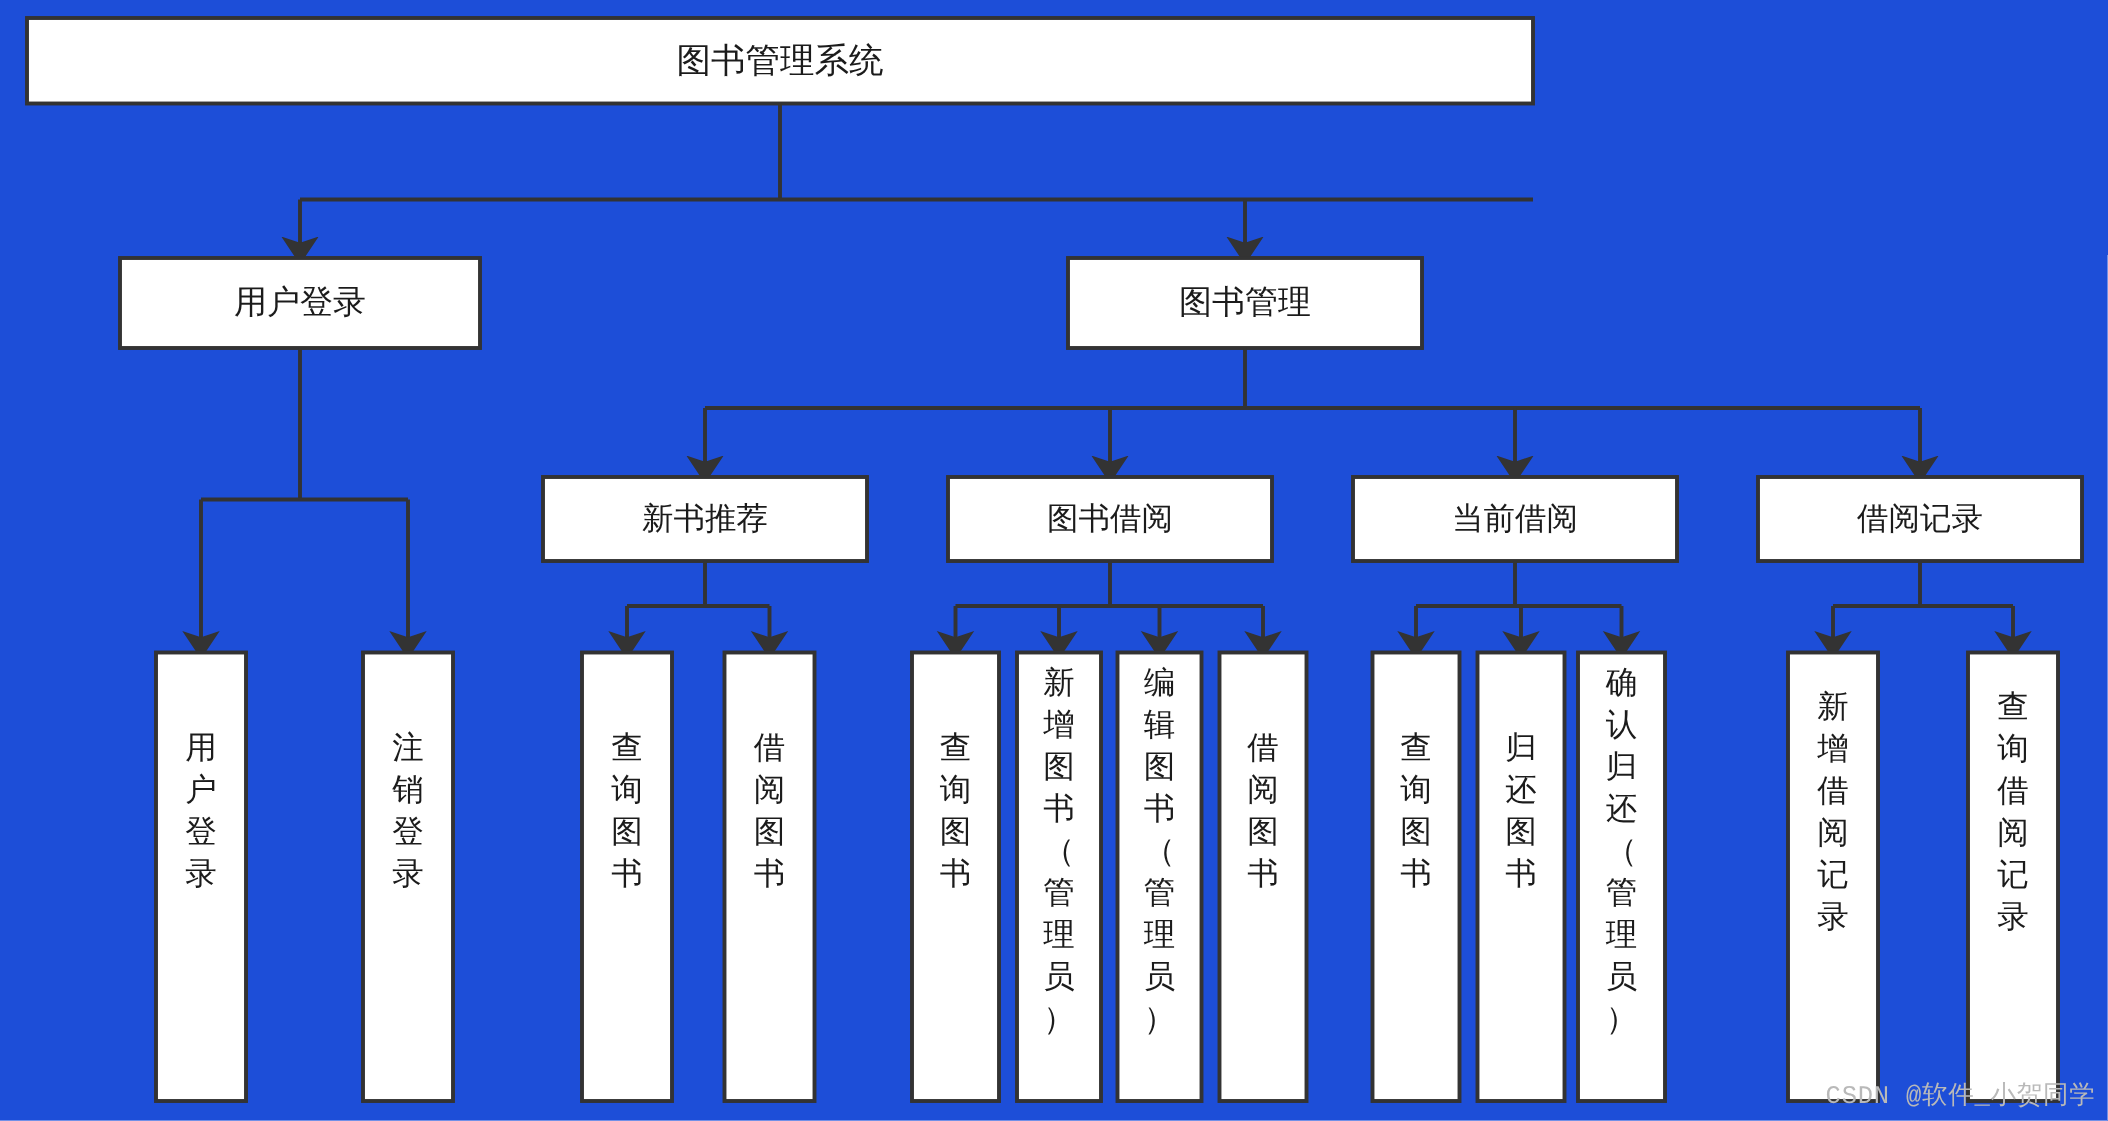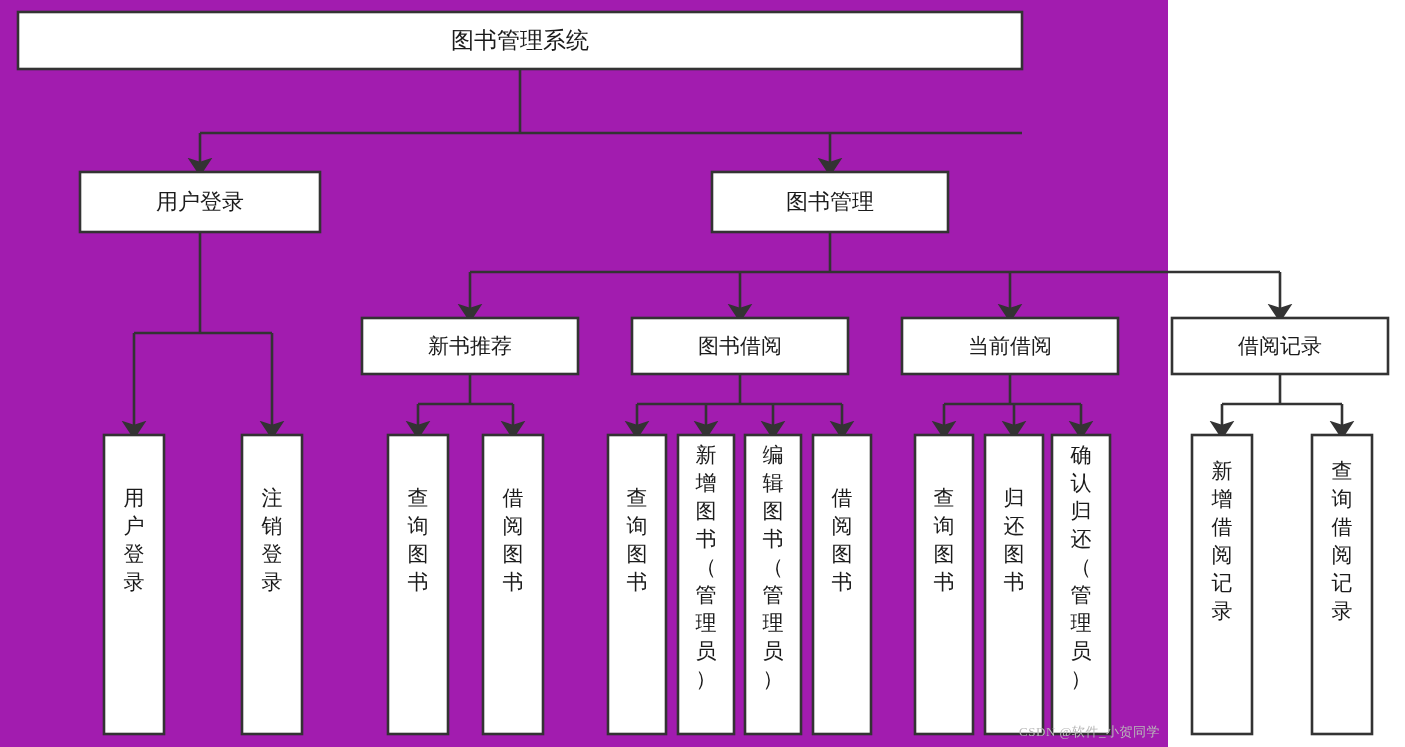--- a/index.html
+++ b/index.html
@@ -10,23 +10,23 @@
   }
   body {
     width: 1405px;
     height: 747px;
     font-family: "Liberation Sans", "DejaVu Sans", sans-serif;
     overflow: hidden;
     position: relative;
   }
   #diagram-root {
     position: relative;
-    width: 1168px;
+    width: 1405px;
     height: 747px;
-    background: #a21caf;
+    background: #1d4ed8;
   }
   svg.diagram-canvas {
     position: absolute;
     left: 0;
     top: 0;
     width: 1405px;
     height: 747px;
     display: block;
   }
   .node-box {
@@ -56,22 +56,22 @@
     stroke-linecap: butt;
   }
   .arrow-head {
     fill: #333333;
     stroke: none;
   }
   .watermark {
     position: absolute;
     right: 8px;
     bottom: 6px;
-    font-family: Liberation Serif, serif;
-    font-size: 13px;
+    font-family: Liberation Mono, monospace;
+    font-size: 17px;
     color: #b9b9b9;
     letter-spacing: 0.5px;
     white-space: nowrap;
     user-select: none;
   }
 </style>
 </head>
 <body>
 
 <div id="diagram-root">

